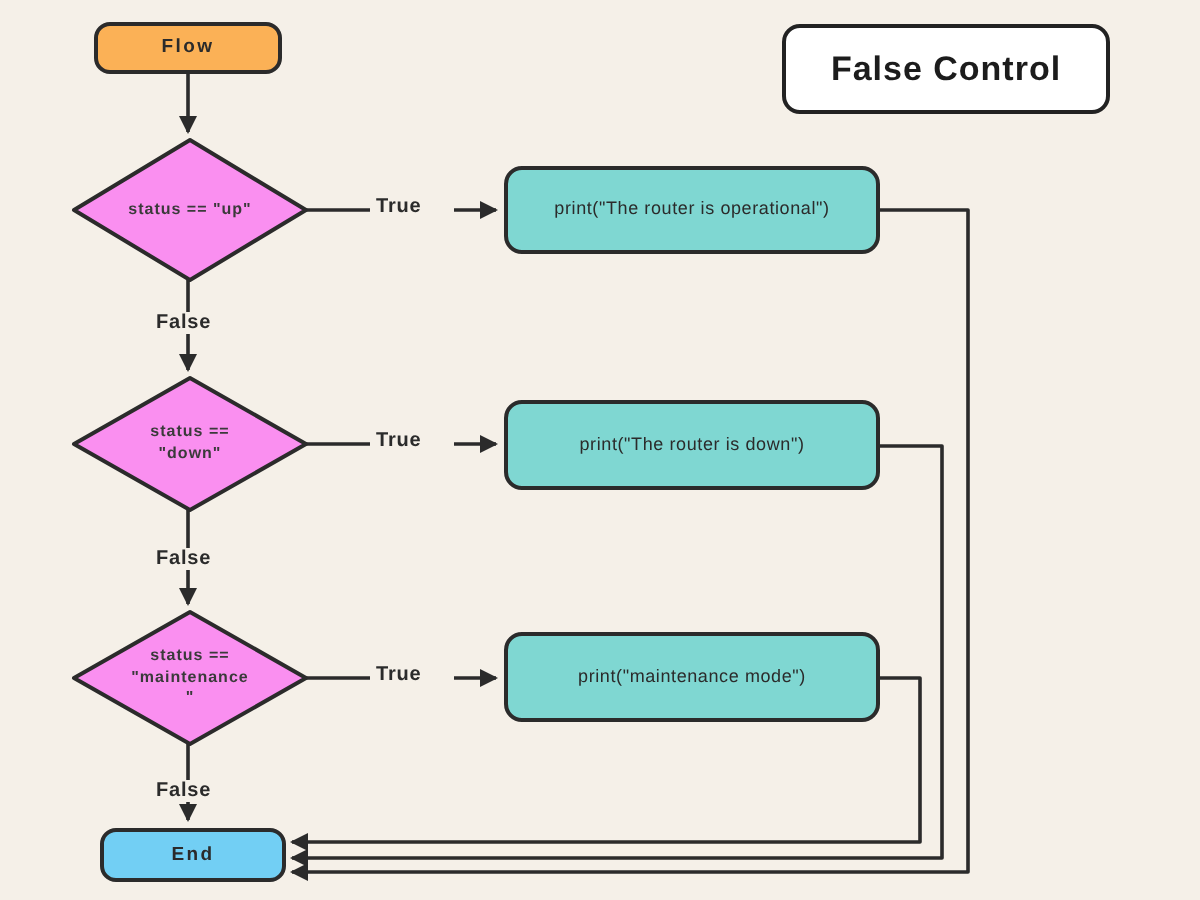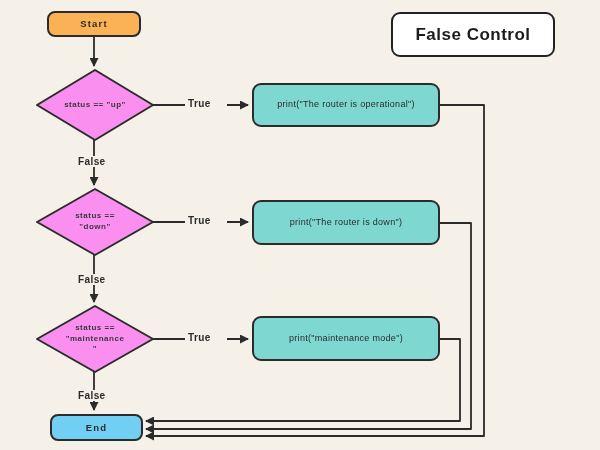--- a/index.html
+++ b/index.html
@@ -73,21 +73,21 @@
     <polygon points="95,70 153,105 95,140 37,105" fill="#FA8FF0" stroke="#2b2b2b" stroke-width="2" stroke-linejoin="round"></polygon>
     <polygon points="95,189 153,222 95,255 37,222" fill="#FA8FF0" stroke="#2b2b2b" stroke-width="2" stroke-linejoin="round"></polygon>
     <polygon points="95,306 153,339 95,372 37,339" fill="#FA8FF0" stroke="#2b2b2b" stroke-width="2" stroke-linejoin="round"></polygon>
   </svg>
 
   <div class="title-box">
     <span class="node-label">False Control</span>
   </div>
 
   <div class="node terminal start">
-    <span class="node-label">Start</span>
+    <span class="node-label">Flow</span>
   </div>
   <div class="node terminal end">
     <span class="node-label">End</span>
   </div>
 
   <div class="decision-label dlabel1">status == "up"</div>
   <div class="decision-label dlabel2">status ==
 "down"</div>
   <div class="decision-label dlabel3">status ==
 "maintenance

